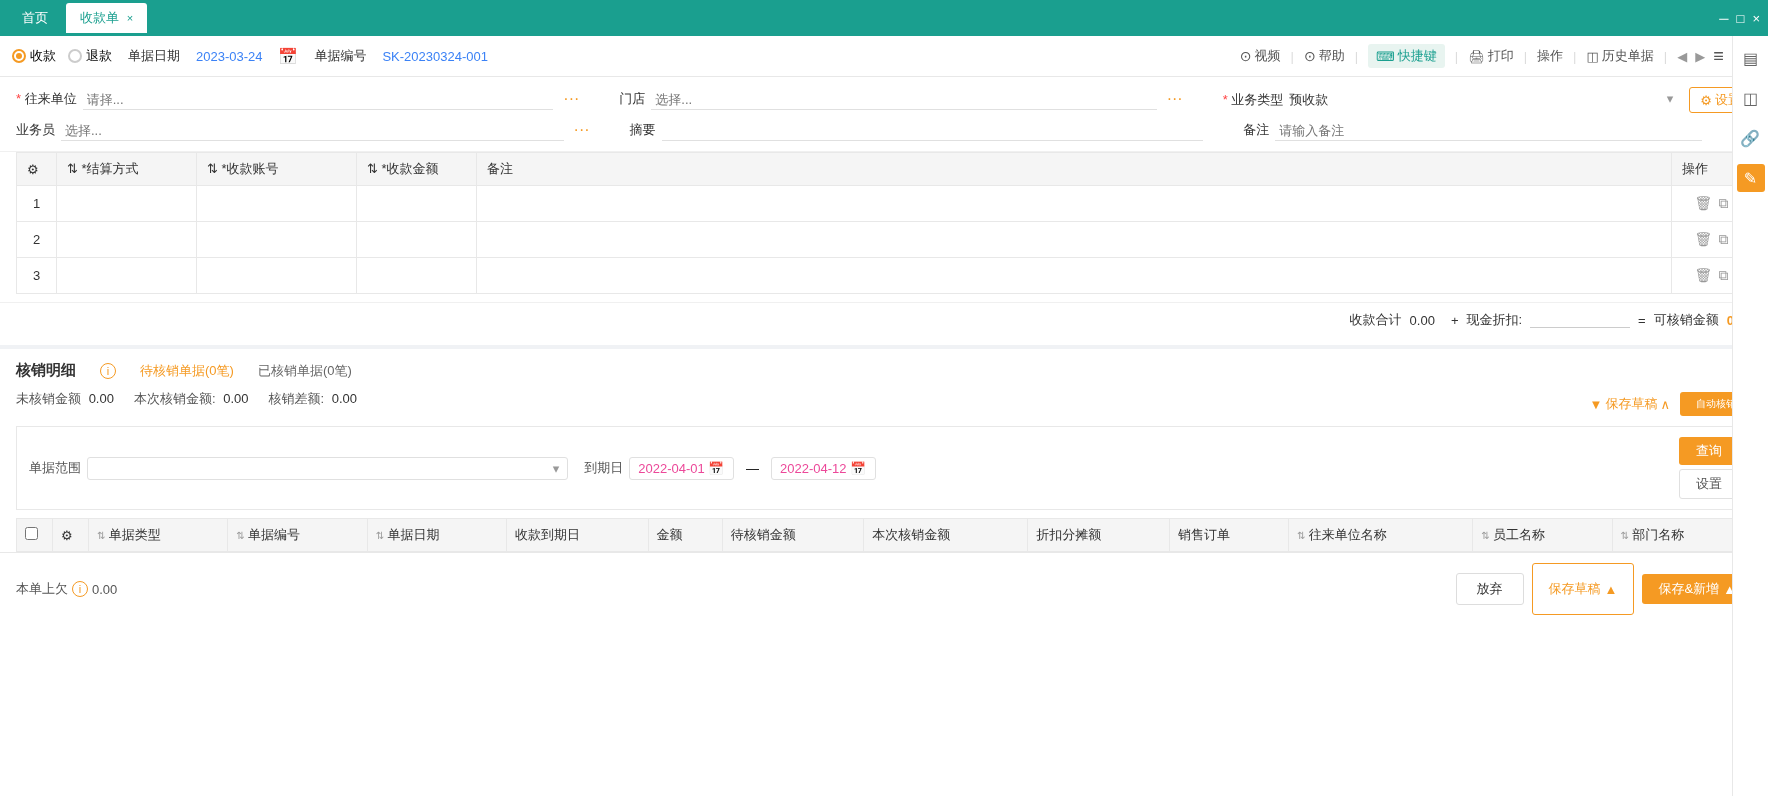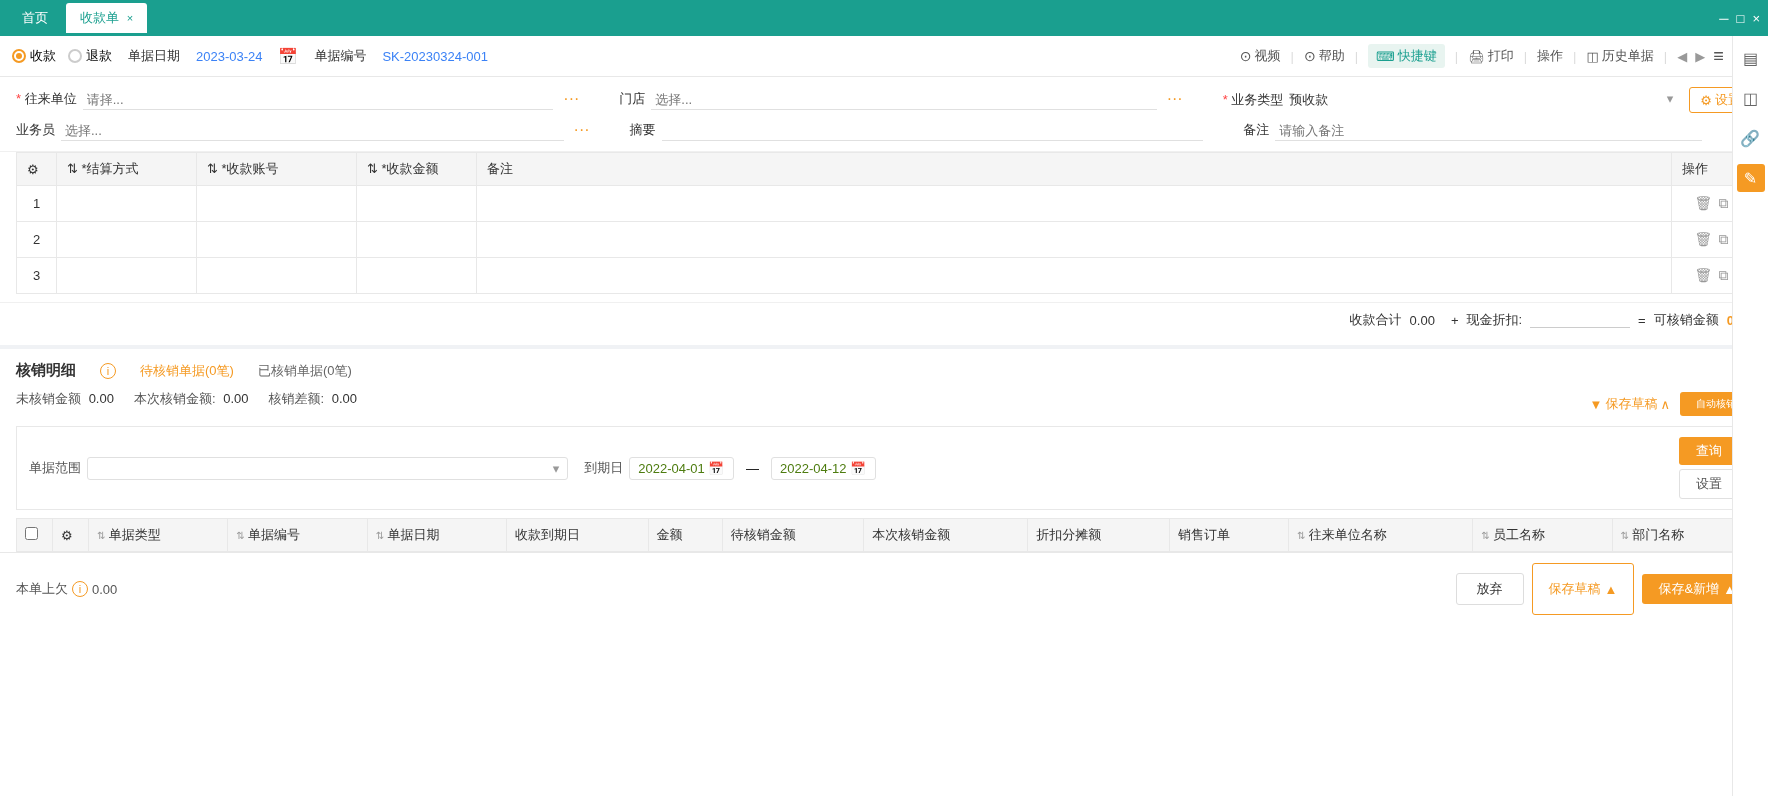--- a/index.html
+++ b/index.html
@@ -322,21 +322,21 @@
     .filter-chevron { color: #999; }
     .date-input {
       border: 1px solid #e0e0e0;
       border-radius: 3px;
       padding: 3px 8px;
       display: flex;
       align-items: center;
       gap: 4px;
       background: #fff;
     }
-    .date-text { color: #4d7c0f; }
+    .date-text { color: #ec4899; }
     .date-icon { color: #999; cursor: pointer; }
     .query-btn {
       background: #f59a23;
       color: #fff;
       border: none;
       padding: 5px 16px;
       border-radius: 3px;
       cursor: pointer;
       font-size: 13px;
     }

